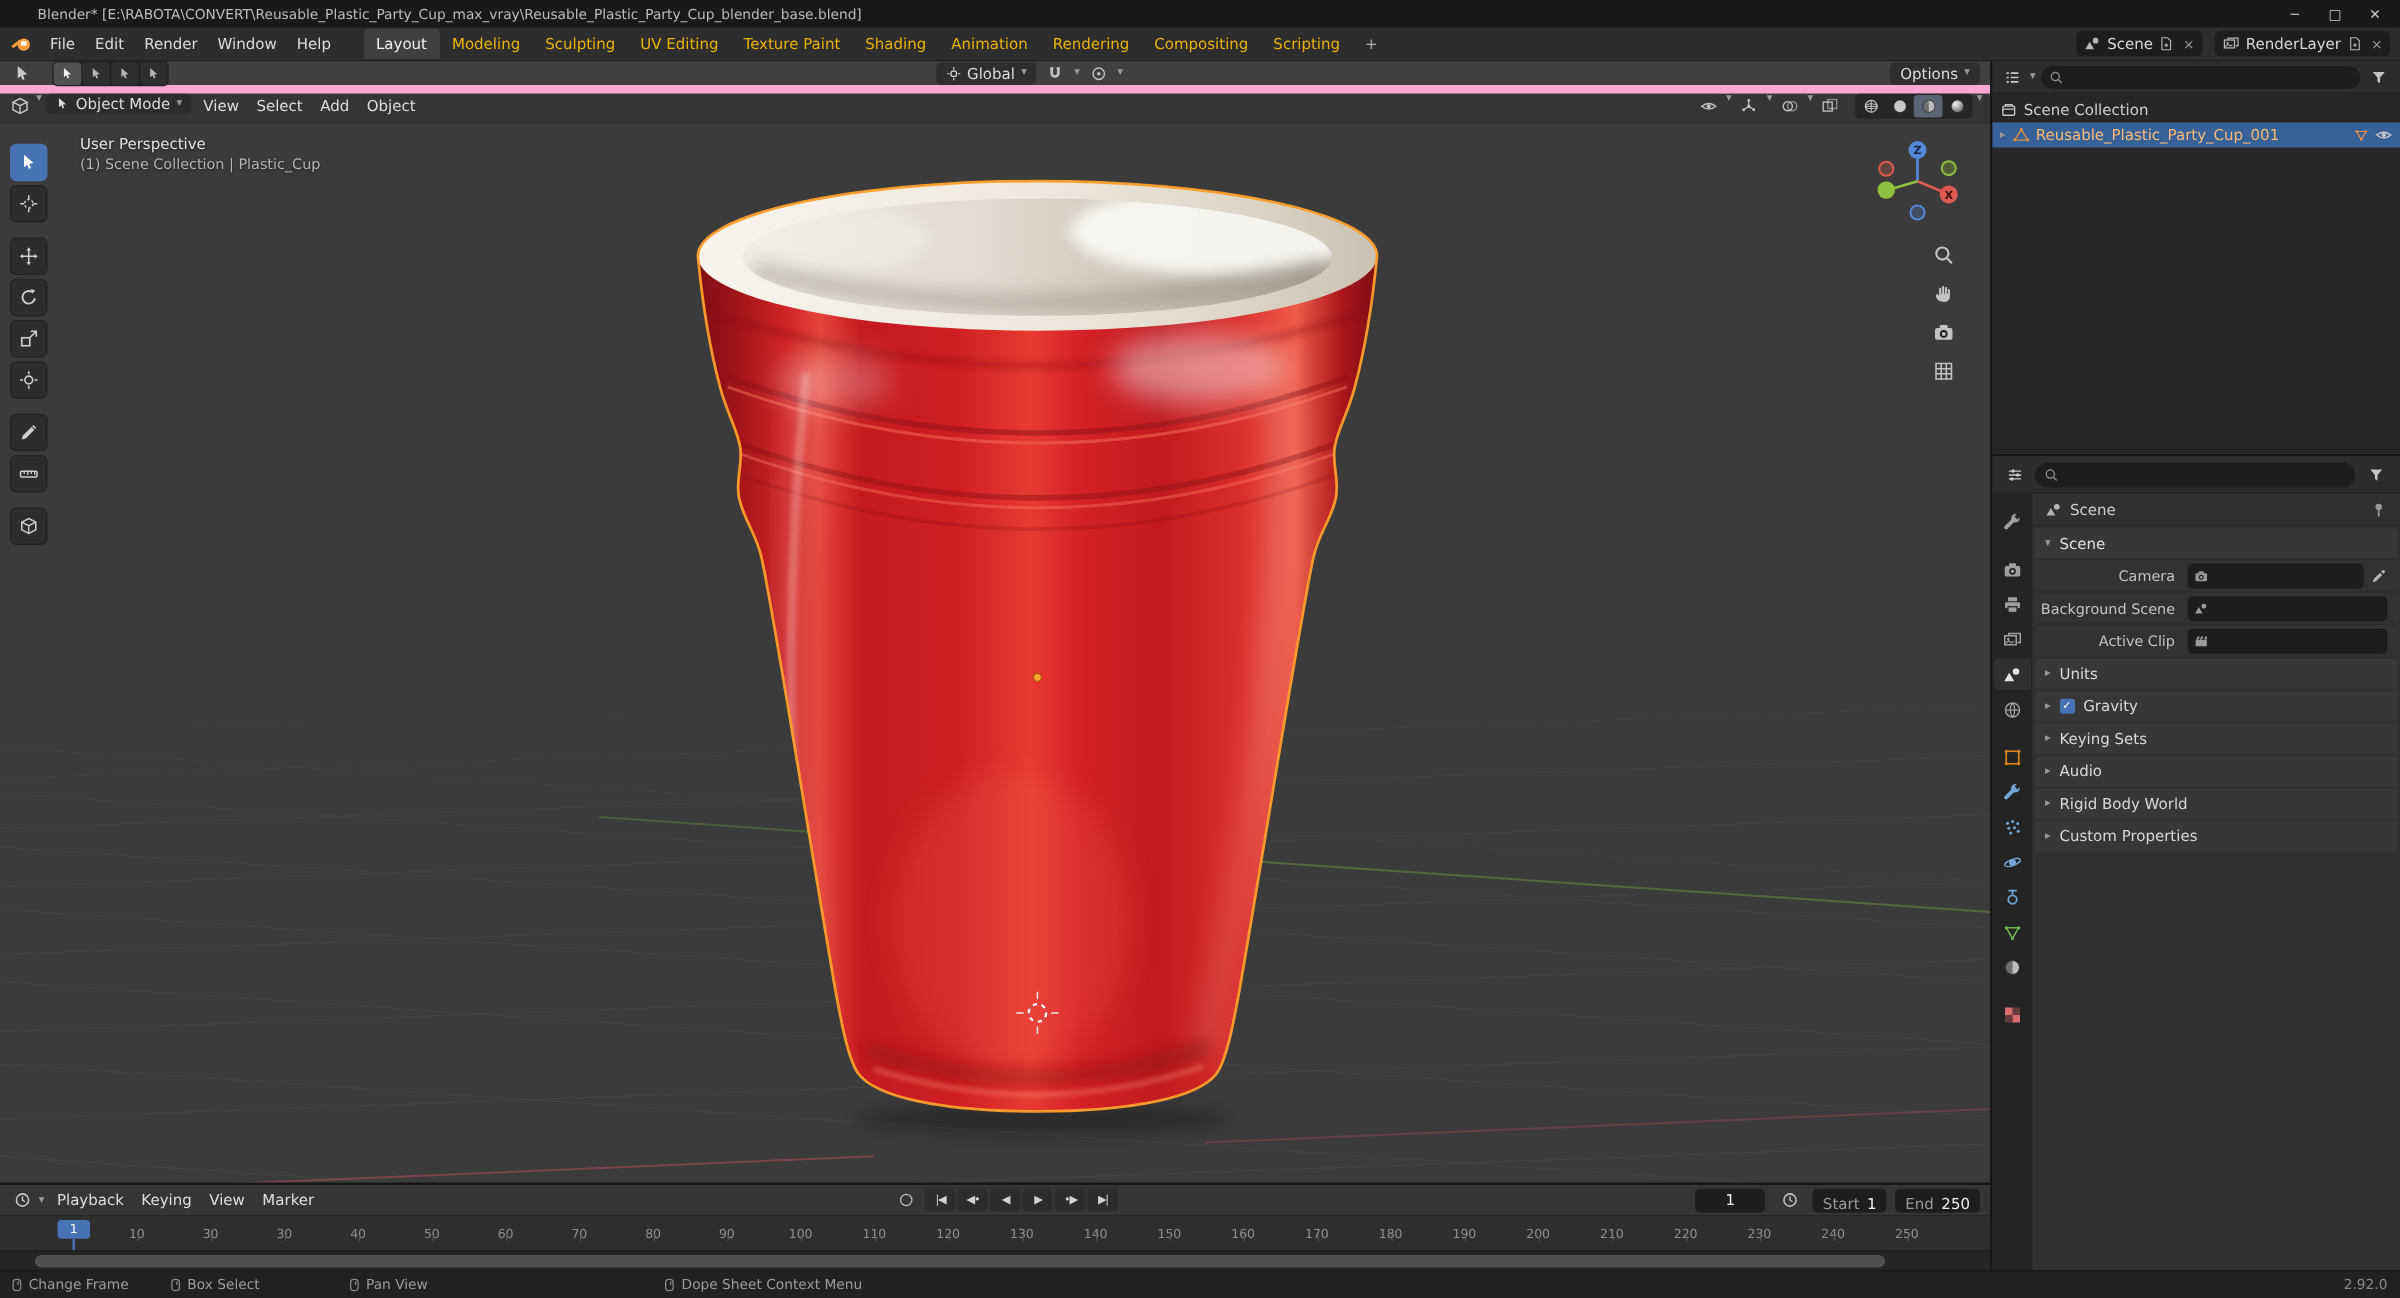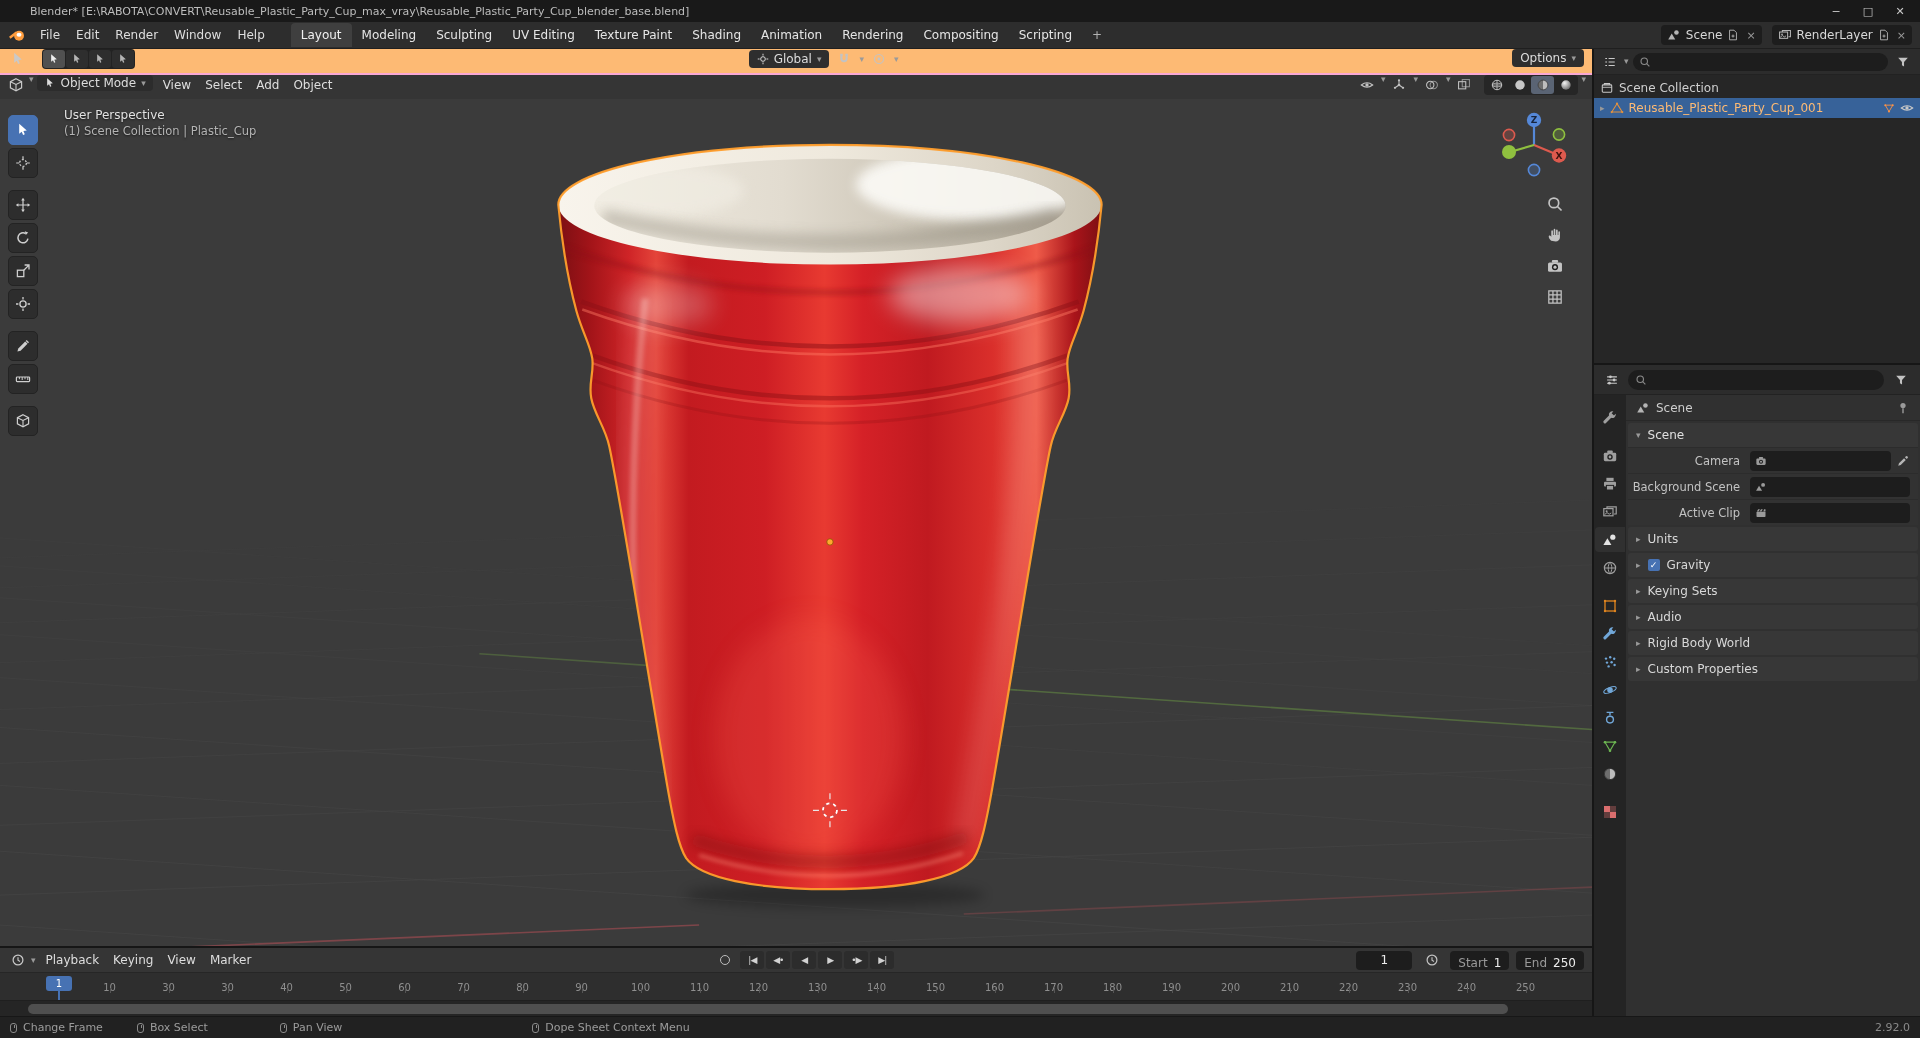--- a/index.html
+++ b/index.html
@@ -17,34 +17,34 @@
 .title{color:#bdbdbd;font-size:11px;margin-left:26px;white-space:nowrap}
 .wctrl{margin-left:auto;display:flex}
 .wbtn{width:32px;height:22px;display:flex;align-items:center;justify-content:center;color:#c9c9c9;font-size:11px}
 
 
 .topbar{height:27px;background:#2d2d2d;display:flex;align-items:center;padding:0 8px;gap:2px;border-bottom:1px solid #1f1f1f;flex:0 0 auto}
 .blogo{display:flex;align-items:center;margin-right:4px}
 .menus{display:flex}
 .menu{padding:4px 8px;border-radius:4px;color:#dedede}
 .wstabs{display:flex;margin-left:16px}
-.wstab{padding:5px 10px;color:#e5e5e5;font-size:12px;border-radius:4px 4px 0 0;white-space:nowrap}
+.wstab{padding:5px 10px;color:#eab308;font-size:12px;border-radius:4px 4px 0 0;white-space:nowrap}
 .wstab.active{background:#3f3f3f;color:#f0f0f0}
 .wsadd{padding:3px 8px;color:#b2b2b2}
 .selector{display:flex;align-items:center;gap:5px;background:#1d1d1d;border-radius:4px;padding:0 6px;height:20px;margin-left:8px;color:#d8d8d8;white-space:nowrap}
 .selector .xs{color:#9a9a9a;font-size:11px;padding-left:2px}
 .selector svg{color:#b5b5b5}
 
 
 .main{flex:1;display:flex;min-height:0}
 .left{width:1594px;display:flex;flex-direction:column;border-right:2px solid #161616}
 .right{width:326px;display:flex;flex-direction:column;background:#303030;min-height:0}
 
 
-.toolsettings{height:26px;background:#fdba74;display:flex;align-items:flex-start;padding:0 8px;gap:4px;border-bottom:2px solid #f9a8d4}
+.toolsettings{height:26px;background:#404040;display:flex;align-items:center;padding:0 8px;gap:4px;border-bottom:7px solid #f9a8d4}
 .hicon{display:flex;align-items:center;justify-content:center;width:20px;height:20px;color:#c9c9c9}
 .hbtn{display:flex;align-items:center;justify-content:center;width:22px;height:20px;color:#c3c3c3;border-radius:3px}
 .modegrp{display:flex;gap:1px;margin-left:10px;background:#222;border-radius:4px;padding:1px}
 .mbtn{width:22px;height:18px;display:flex;align-items:center;justify-content:center;color:#b5b5b5;border-radius:3px;background:#2e2e2e}
 .mbtn.active{background:#505050;color:#eee}
 .dd{display:flex;align-items:center;gap:5px;padding:2px 8px;border-radius:4px;background:#2e2e2e;color:#dcdcdc;white-space:nowrap}
 .ts-center{display:flex;align-items:center;gap:4px;margin:0 auto}
 
 
 .vheader{height:24px;background:#353535;display:flex;align-items:flex-start;padding:0 6px;gap:3px}

